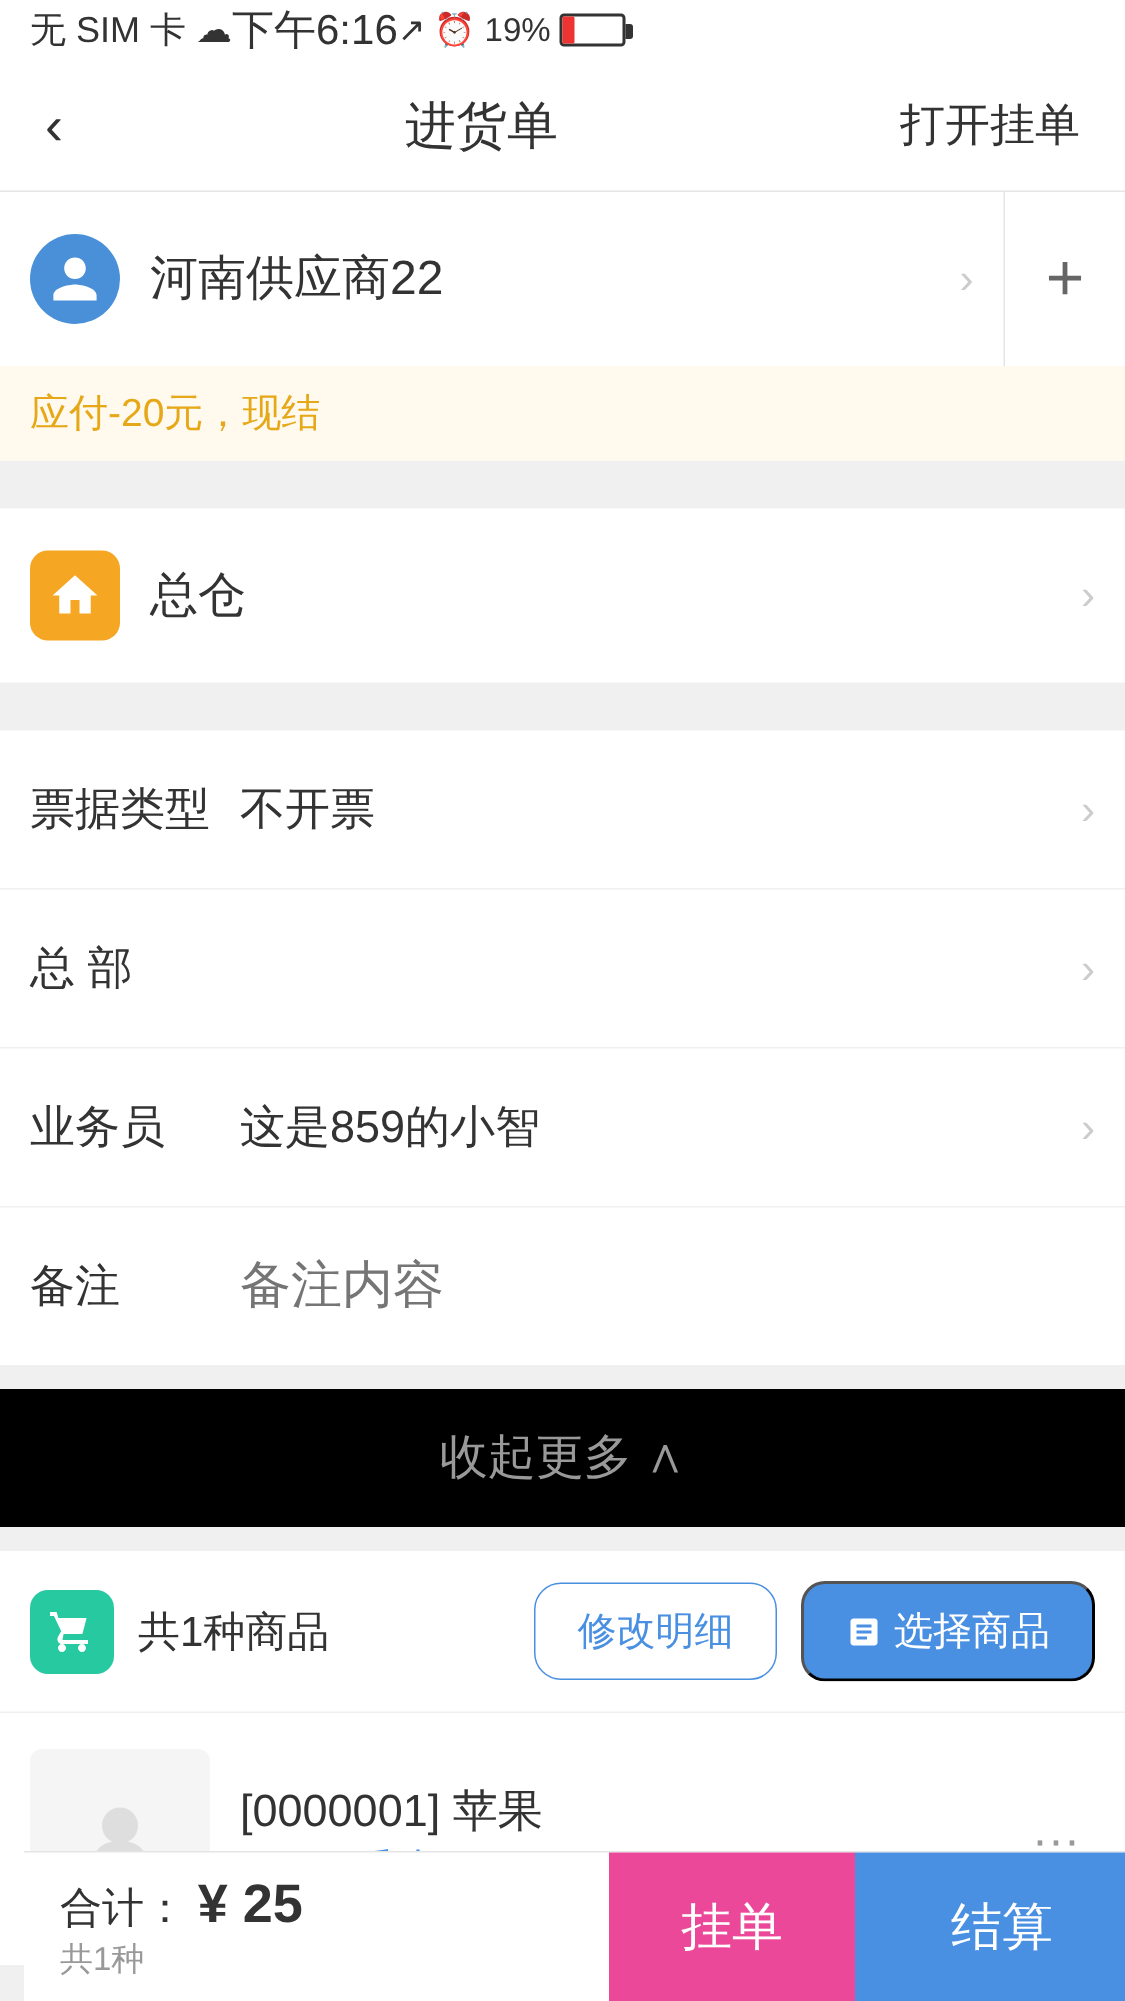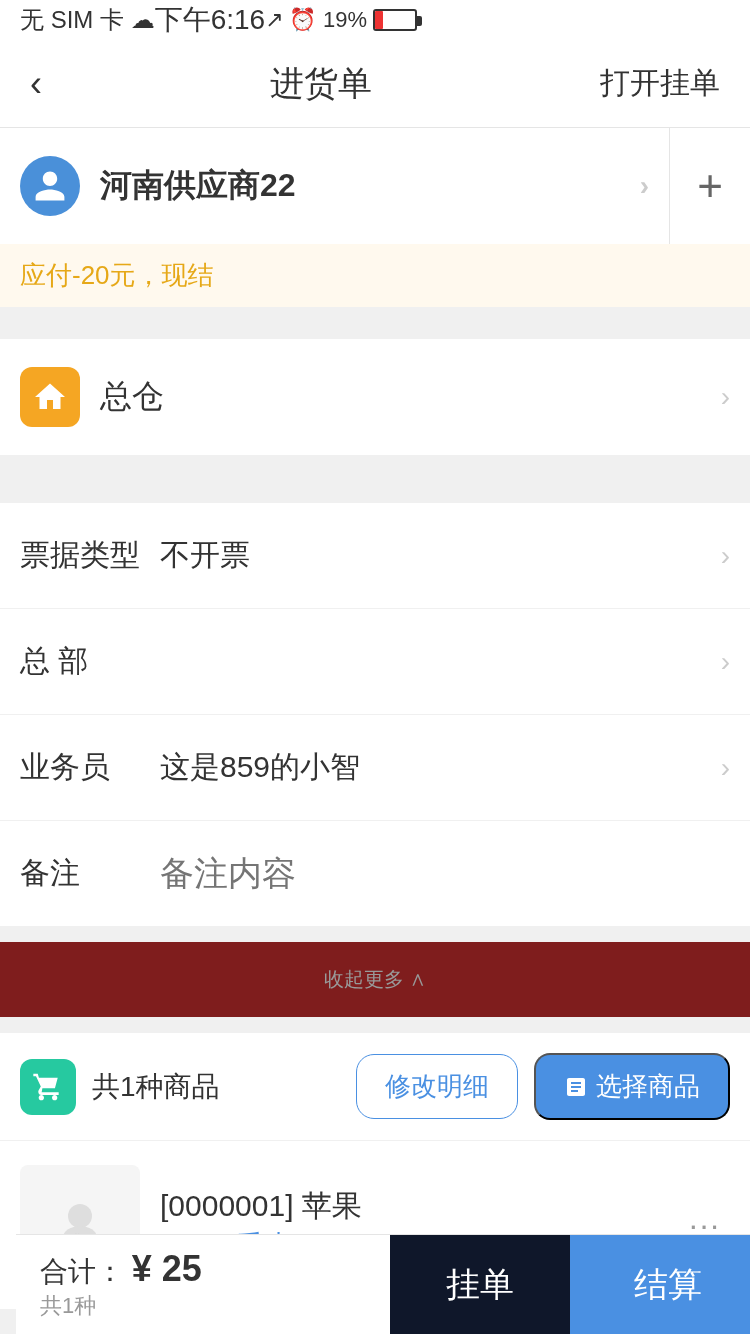--- a/index.html
+++ b/index.html
@@ -75,21 +75,20 @@
       margin-bottom: 0;
       display: flex;
       align-items: stretch;
     }
     .supplier-main {
       flex: 1;
       display: flex;
       align-items: center;
       padding: 28px 20px;
       border-right: 1px solid #e5e5e5;
-      font-weight: bold;
     }
     .supplier-avatar {
       width: 60px; height: 60px;
       background: #4a90d9;
       border-radius: 50%;
       display: flex; align-items: center; justify-content: center;
       margin-right: 20px;
       flex-shrink: 0;
     }
     .supplier-avatar svg { width: 36px; height: 36px; fill: #fff; }
@@ -121,21 +120,21 @@
       color: #e6a817;
       margin-bottom: 16px;
     }
 
     
     .warehouse-row {
       background: #fff;
       display: flex;
       align-items: center;
       padding: 28px 20px;
-      margin-bottom: 32px;
+      margin-bottom: 16px;
     }
     .warehouse-icon {
       width: 60px; height: 60px;
       background: #f5a623;
       border-radius: 12px;
       display: flex; align-items: center; justify-content: center;
       margin-right: 20px;
       flex-shrink: 0;
     }
     .warehouse-icon svg { width: 36px; height: 36px; fill: #fff; }
@@ -171,24 +170,24 @@
       font-size: 30px;
       color: #333;
     }
     .form-chevron {
       color: #ccc;
       font-size: 28px;
     }
 
     
     .collapse-bar {
-      background: #7f1d1d;
+      background: #000000;
       text-align: center;
       padding: 24px;
-      font-size: 20px;
+      font-size: 32px;
       color: #999;
       margin-bottom: 16px;
       cursor: pointer;
     }
 
     
     .products-section {
       background: #fff;
       margin-bottom: 0;
     }
@@ -282,23 +281,23 @@
       background: #fff;
       display: flex;
       align-items: center;
       border-top: 1px solid #e5e5e5;
     }
     .bottom-total {
       flex: 1;
       padding: 0 24px;
     }
     .btn-hang {
-      width: 180px;
+      width: 164px;
       height: 100px;
-      background: #0f172a;
+      background: #ec4899;
       color: #fff;
       font-size: 34px;
       display: flex;
       align-items: center;
       justify-content: center;
       cursor: pointer;
     }
     .btn-checkout {
       width: 196px;
       height: 100px;

